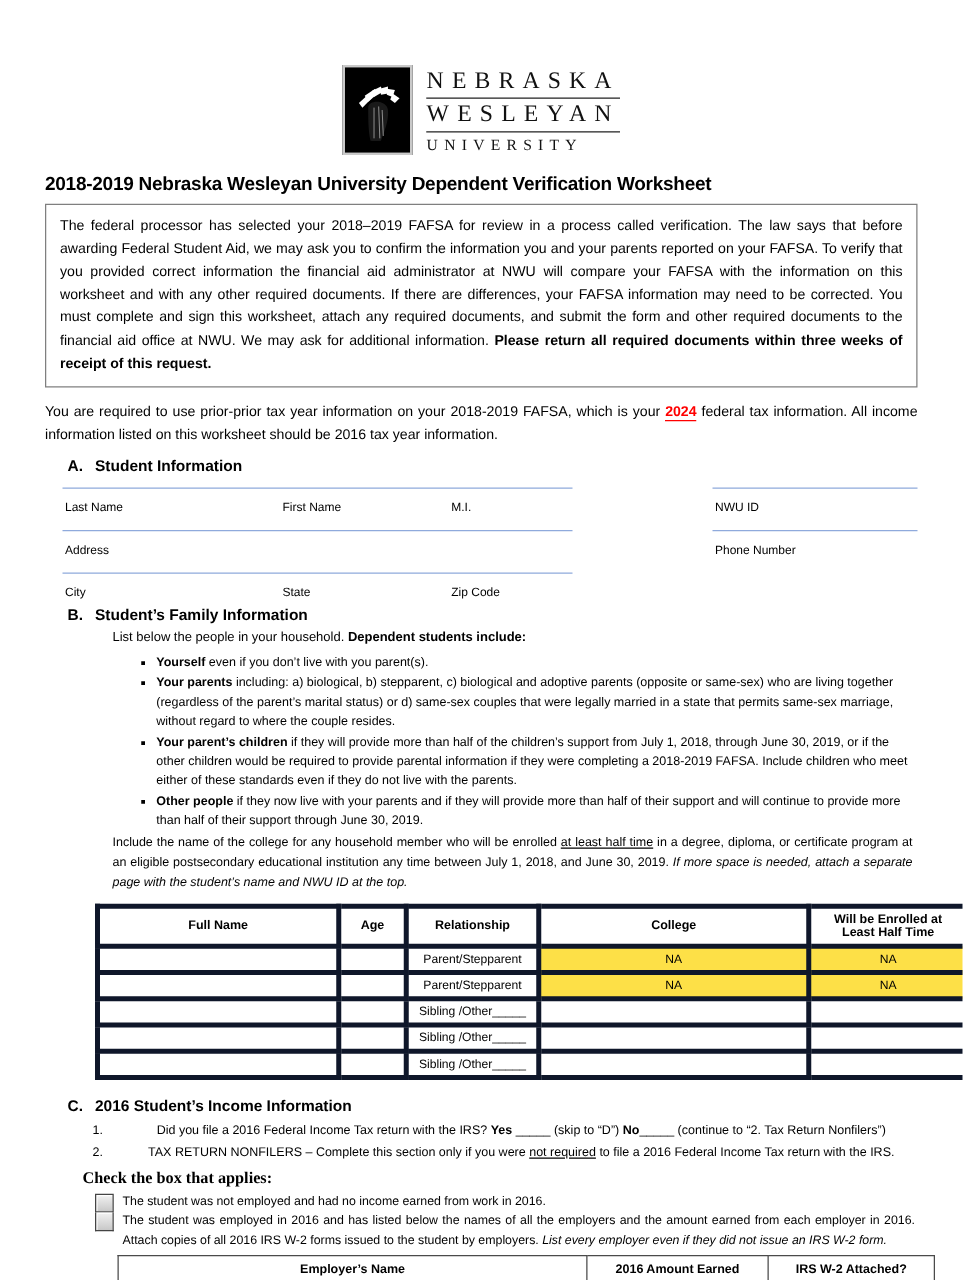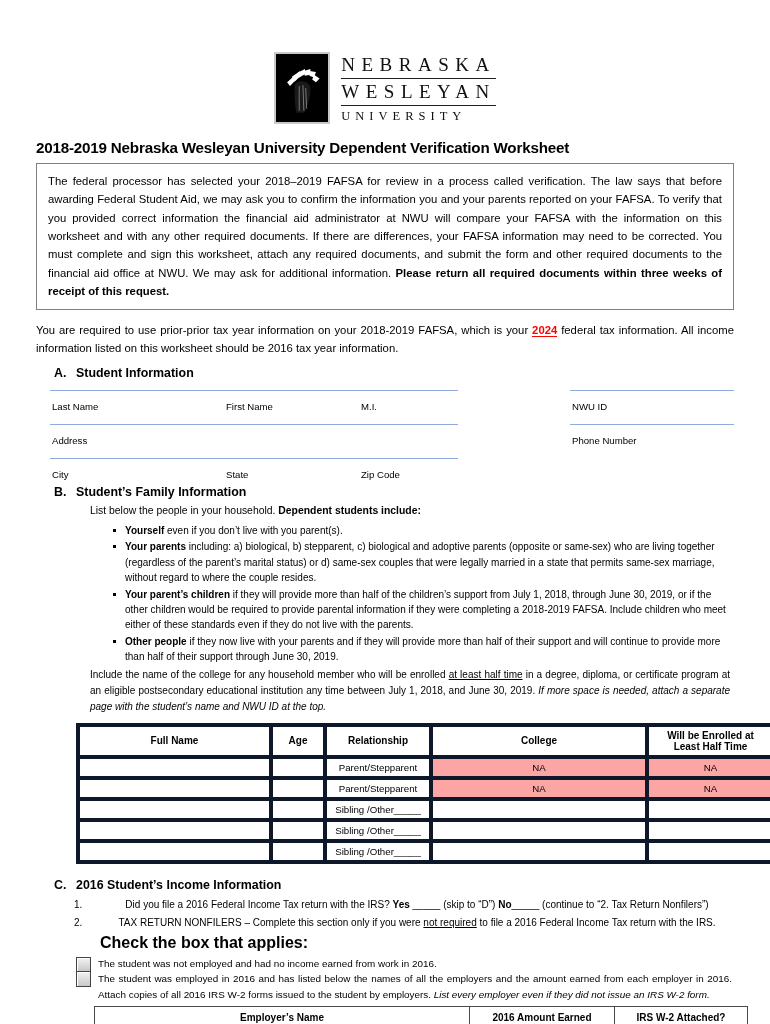--- a/index.html
+++ b/index.html
@@ -181,43 +181,44 @@
     text-align: center;
     height: 15px;
     padding: 1px 2px;
     font-weight: normal;
   }
   table.grid th {
     font-weight: bold;
     font-size: 10px;
     padding: 3px 2px;
   }
-  td.shaded { background: #fca5a5; }
+  td.shaded { background: #fde047; }
   .col-name  { width: 185px; }
   .col-age   { width: 46px; }
   .col-rel   { width: 98px; }
   .col-coll  { width: 208px; }
   .col-enr   { width: 119px; }
 
   
   .numlist { margin-top: 5px; }
   .numrow {
     display: flex;
     font-size: 10px;
     line-height: 1.55;
     margin-left: 38px;
     margin-top: 3px;
   }
   .numrow .n { width: 26px; flex: none; }
   .numrow .t { flex: 1; text-align: center; }
   .checkline {
     font-weight: bold;
-    font-size: 16px;
-    margin-left: 64px;
+    font-size: 13px;
+    margin-left: 30px;
     margin-top: 3px;
+    font-family: Liberation Serif, serif;
   }
 
   .check-area {
     display: flex;
     margin-left: 40px;
     margin-top: 4px;
     align-items: flex-start;
     gap: 7px;
   }
   .check-stack { display: flex; flex-direction: column; gap: 0px; padding-top: 1px; }

